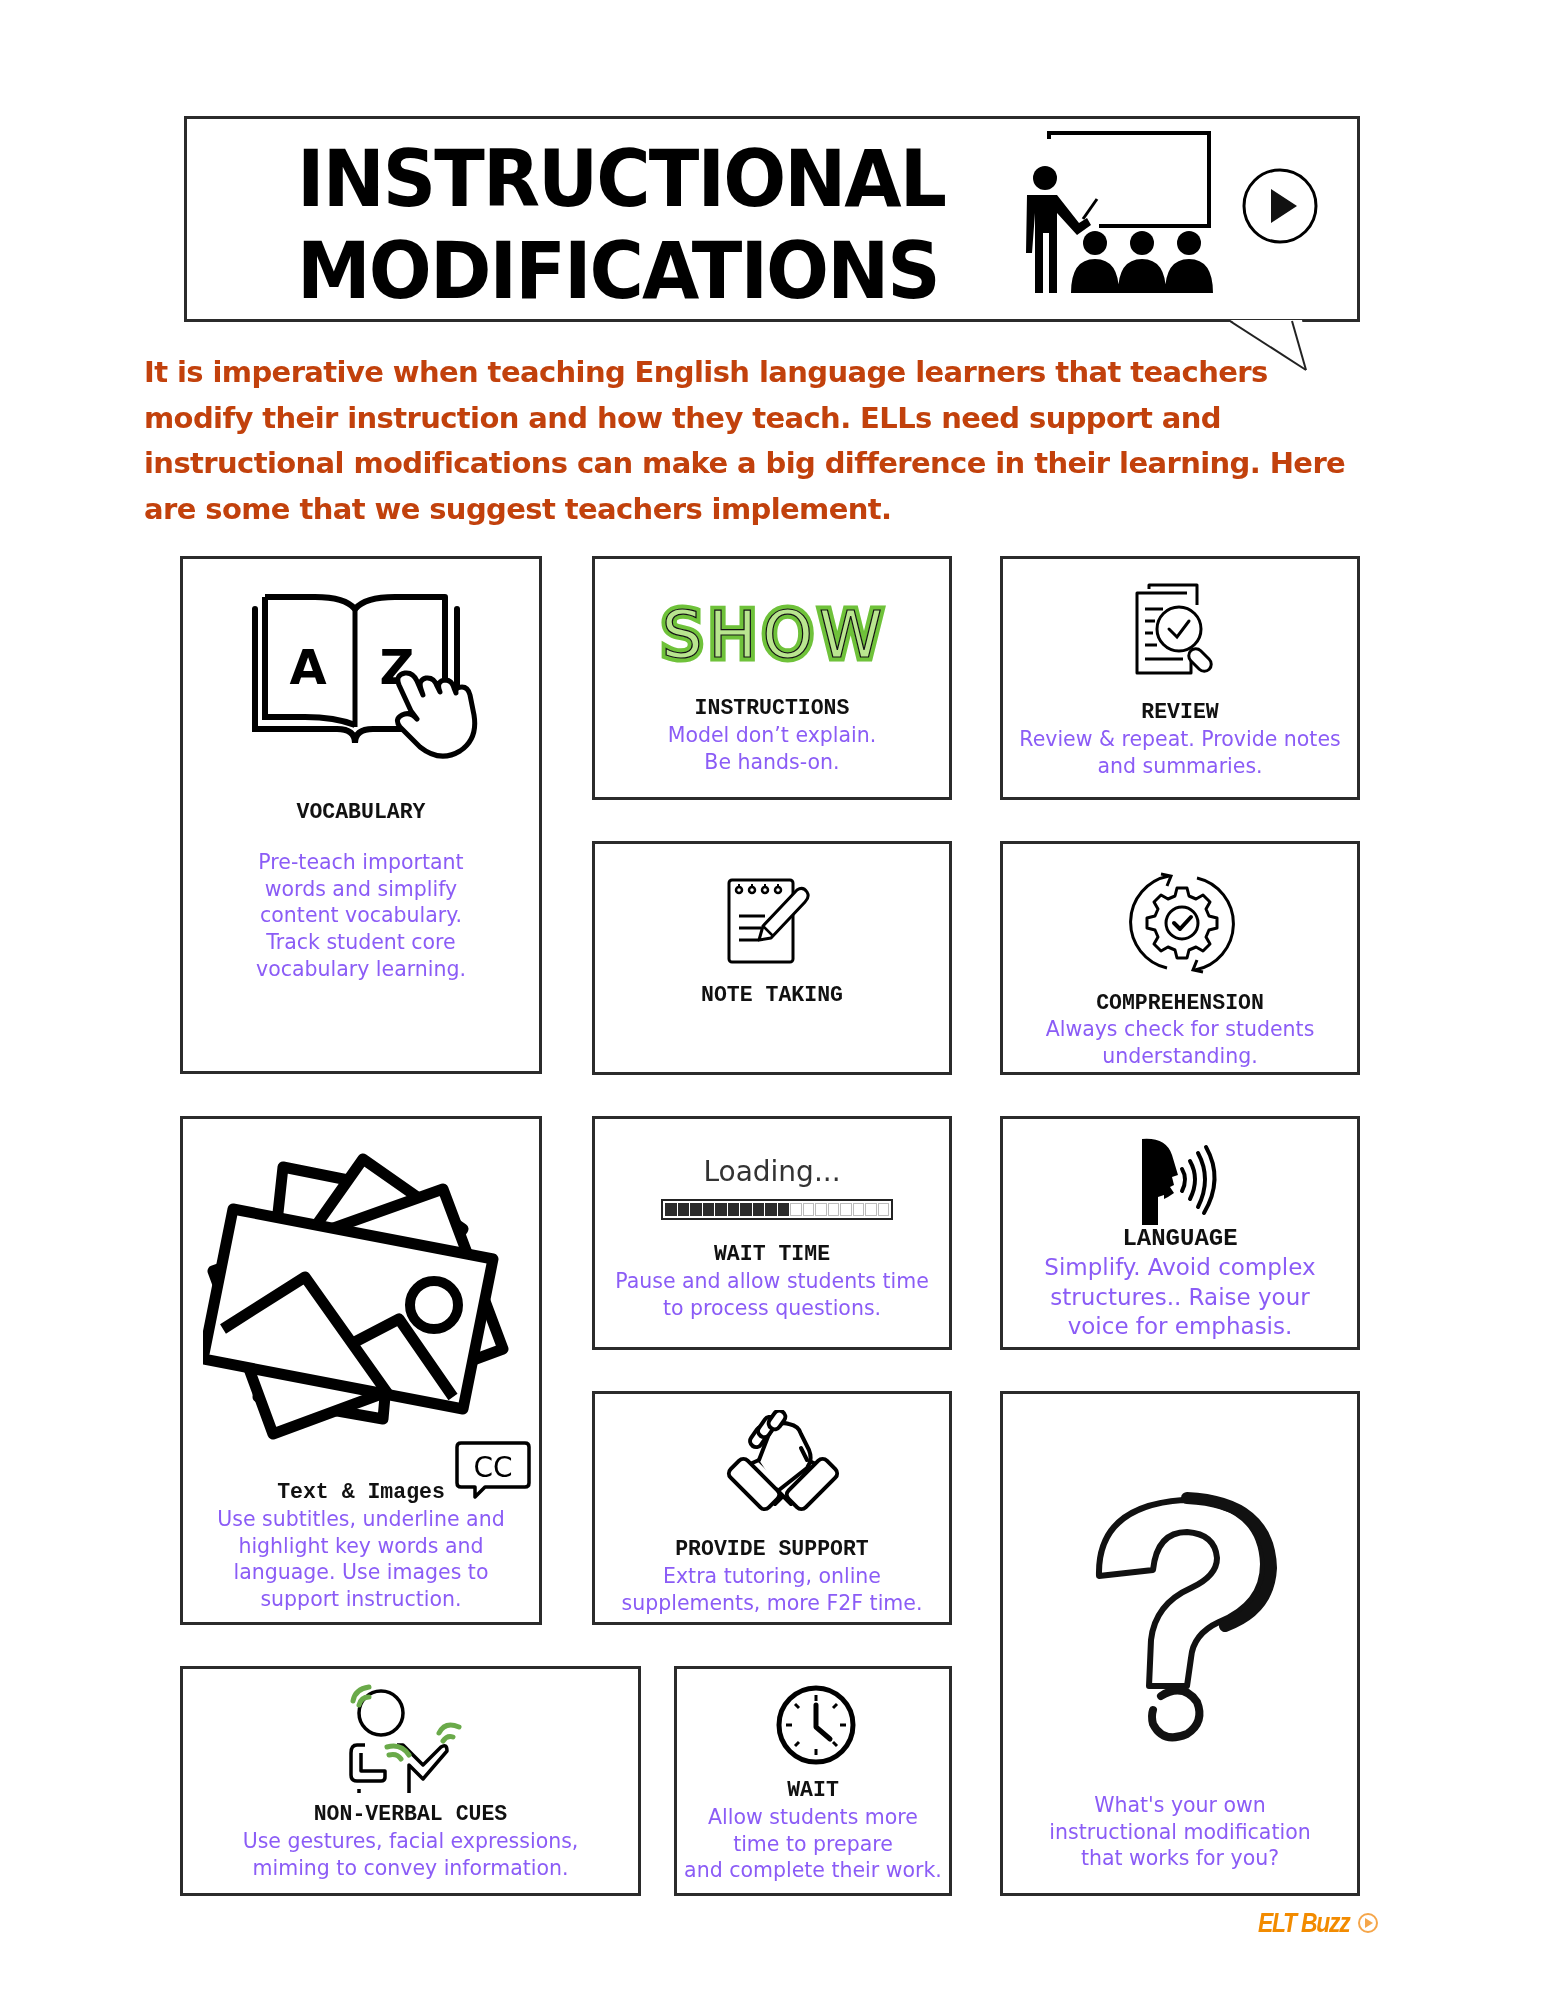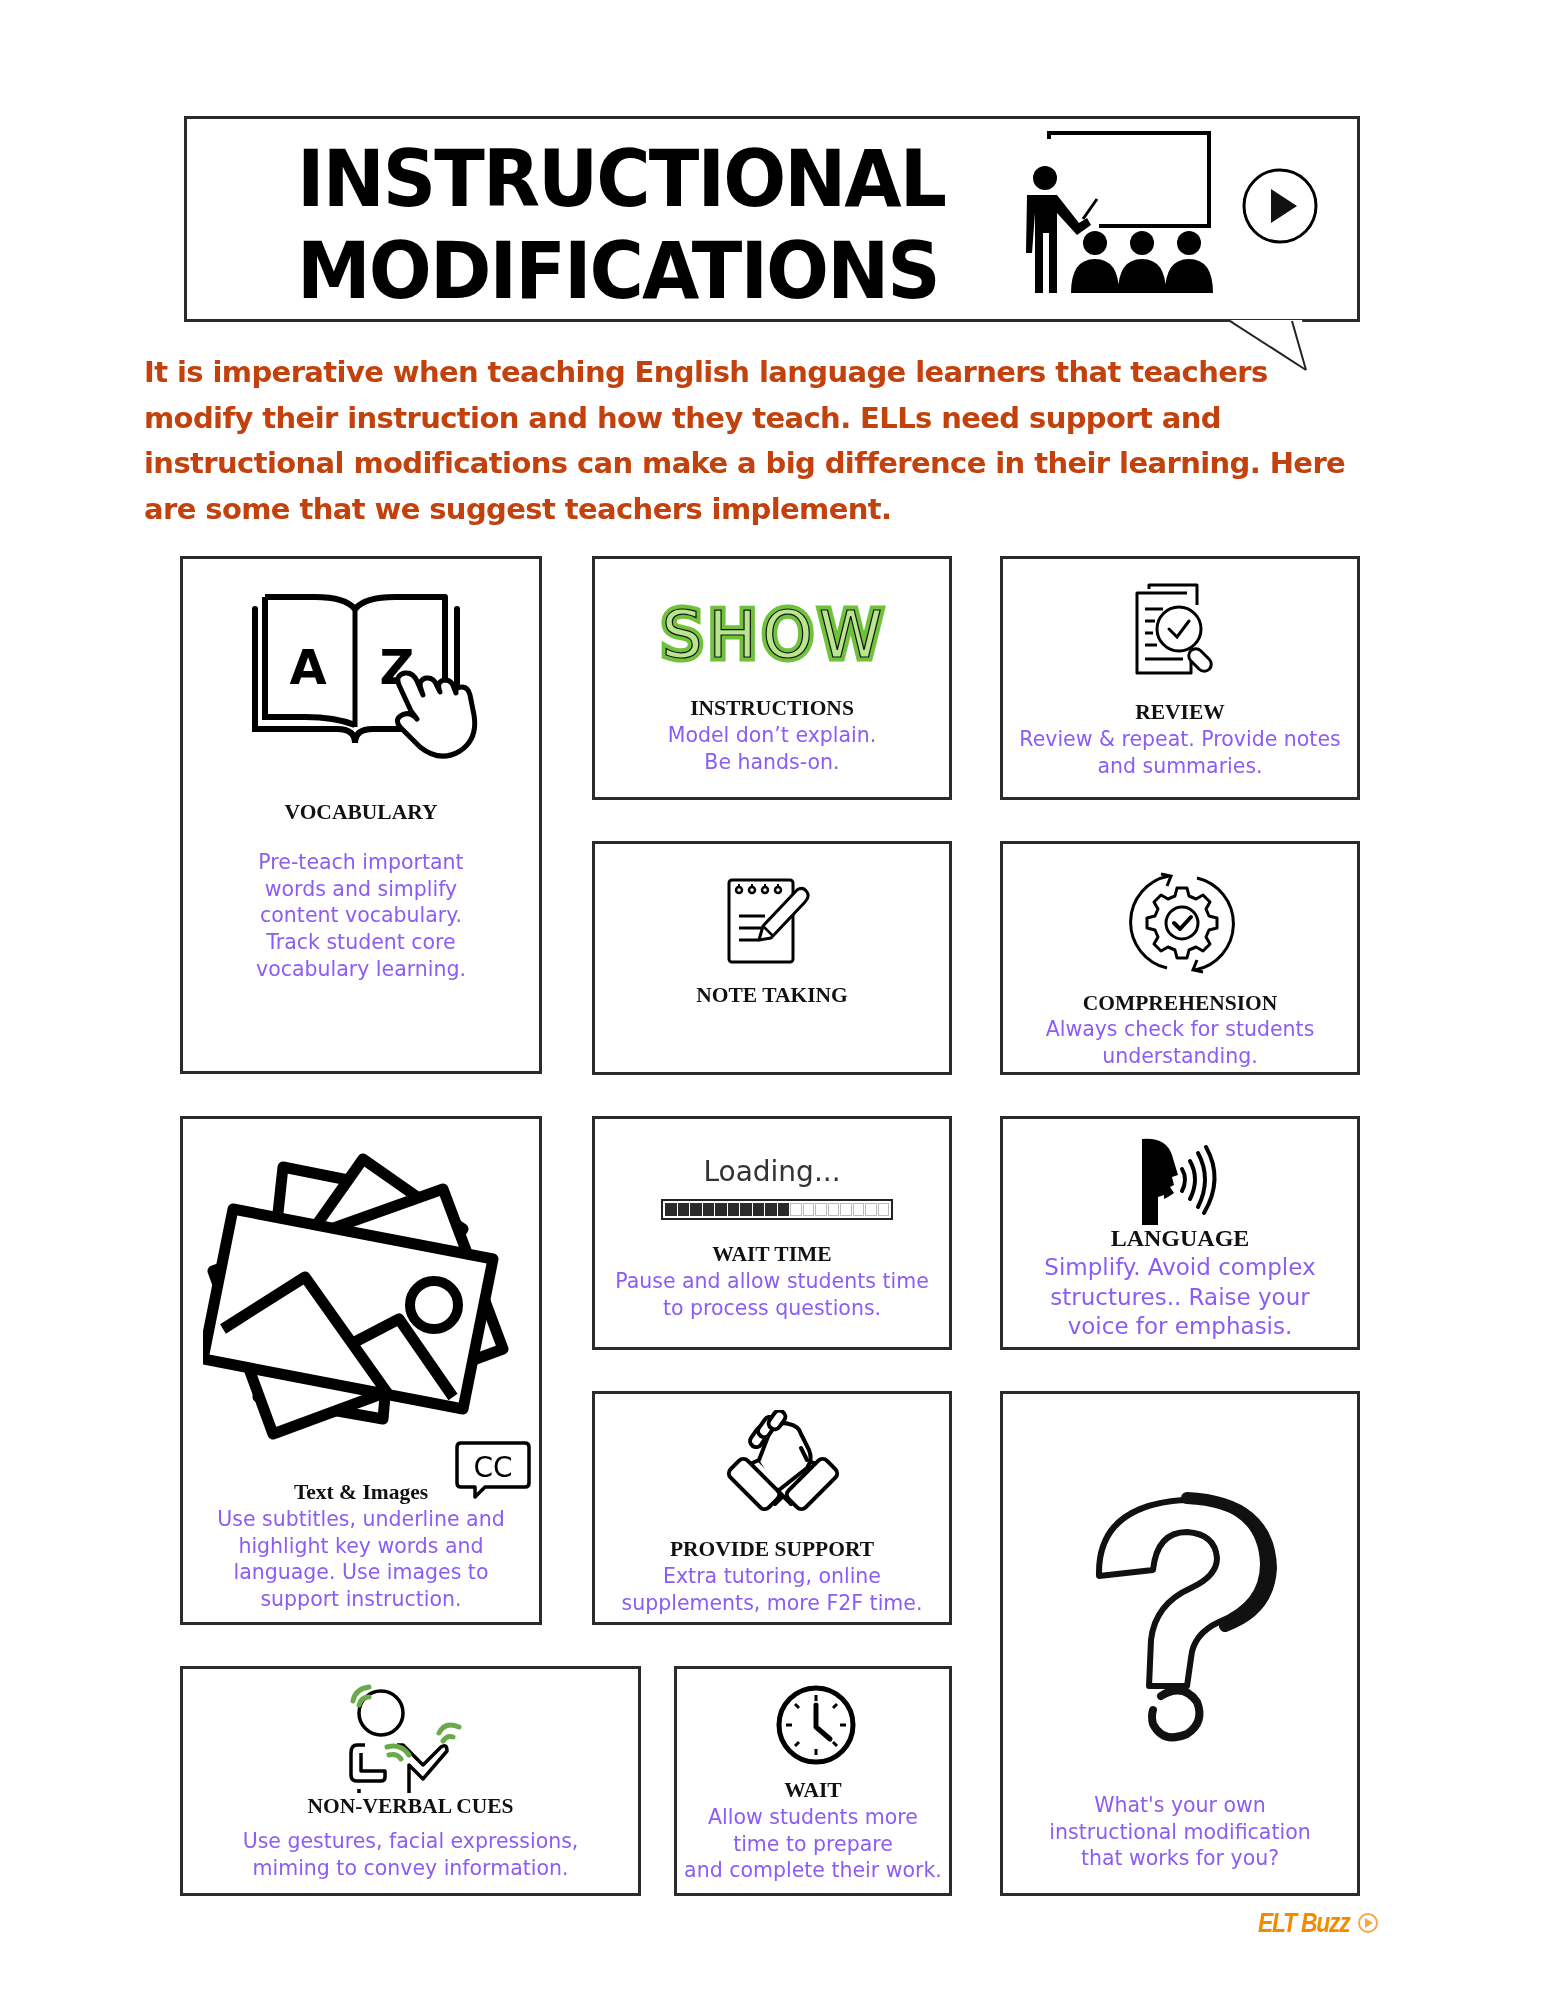--- a/index.html
+++ b/index.html
@@ -10,21 +10,21 @@
 
     
     #header { left:184px; top:116px; width:1176px; height:206px; }
     #header-title { position:absolute; left:110px; top:14px; font-family:"DejaVu Sans", sans-serif; font-weight:900; font-size:78px; line-height:92px; letter-spacing:-2px; color:#000; white-space:pre-line; transform:scaleX(0.95); transform-origin:left top; }
     #bubble-tail { left:1230px; top:318px; }
 
     
     #intro { left:144px; top:350px; width:1230px; font-family:"DejaVu Sans", sans-serif; font-weight:bold; font-size:29px; line-height:45.5px; letter-spacing:-0.6px; color:#c2410c; }
 
     .tile-inner { position:absolute; left:0; right:0; text-align:center; }
-    .tile-title { font-family:Liberation Serif, serif; font-weight:bold; font-size:21.5px; line-height:27px; color:#111; }
+    .tile-title { font-family:Liberation Mono, monospace; font-weight:bold; font-size:21.5px; line-height:27px; color:#111; }
     .tile-body { font-family:"DejaVu Sans", sans-serif; font-size:20.5px; line-height:26.5px; color:#8b5cf6; white-space:pre-line; }
     .icon { position:absolute; }
 
     
     #loading-text { font-family:"DejaVu Sans", sans-serif; font-size:28px; color:#333; }
     #loading-bar { position:absolute; left:66px; top:80px; width:232px; height:21px; border:2px solid #222; box-sizing:border-box; display:flex; padding:2px; gap:1px; background:#fff; }
     #loading-bar .seg { flex:1; border:1px solid #bbb; box-sizing:border-box; }
     #loading-bar .seg.on { background:#2a2a2a; border-color:#2a2a2a; }
 
     #brand { left:1258px; top:1908px; font-family:"Liberation Sans", sans-serif; font-weight:bold; font-style:italic; font-size:27px; color:#f28b00; letter-spacing:-1.5px; transform:scaleX(0.85); transform-origin:left top; }
@@ -241,21 +241,21 @@
     <circle cx="38" cy="30" r="22" fill="none" stroke="#000" stroke-width="3.5"></circle>
     <path d="M54,62 h6 l20,20 l18,-18 q6,-4 6,4 l-24,28 l-14,-14 v30 h-50 v-6" fill="none" stroke="#000" stroke-width="3.5" stroke-linejoin="round"></path>
     <path d="M22,62 h-8 q-6,0 -6,8 v22 q0,6 6,6 h24 q4,0 4,-4 v-6 h-24 v-18" fill="none" stroke="#000" stroke-width="3.5" stroke-linejoin="round"></path>
     <path d="M10,18 q2,-12 16,-14" fill="none" stroke="#6aaa4a" stroke-width="5" stroke-linecap="round"></path>
     <path d="M16,22 q2,-8 10,-8" fill="none" stroke="#6aaa4a" stroke-width="5" stroke-linecap="round"></path>
     <path d="M96,50 q6,-12 20,-6" fill="none" stroke="#6aaa4a" stroke-width="5" stroke-linecap="round"></path>
     <path d="M100,58 q4,-6 10,-4" fill="none" stroke="#6aaa4a" stroke-width="5" stroke-linecap="round"></path>
     <path d="M44,64 q14,-4 22,8" fill="none" stroke="#6aaa4a" stroke-width="5" stroke-linecap="round"></path>
     <path d="M46,72 q8,-2 12,4" fill="none" stroke="#6aaa4a" stroke-width="5" stroke-linecap="round"></path>
   </svg>
-  <div class="tile-inner tile-title" style="top:124px;">NON-VERBAL CUES</div>
+  <div class="tile-inner tile-title" style="top:132px;">NON-VERBAL CUES</div>
   <div class="tile-inner tile-body" style="top:159px;">Use gestures, facial expressions,
 miming to convey information.</div>
 </div>
 
 <div class="box" style="left:674px;top:1666px;width:278px;height:230px;">
   <svg class="icon" style="left:97px;top:14px;" width="84" height="84" viewBox="0 0 84 84">
     <circle cx="42" cy="42" r="37" fill="#fff" stroke="#000" stroke-width="5"></circle>
     <g stroke="#000" stroke-width="3">
       <line x1="42" y1="12" x2="42" y2="18"></line>
         <line x1="42" y1="66" x2="42" y2="72"></line>

